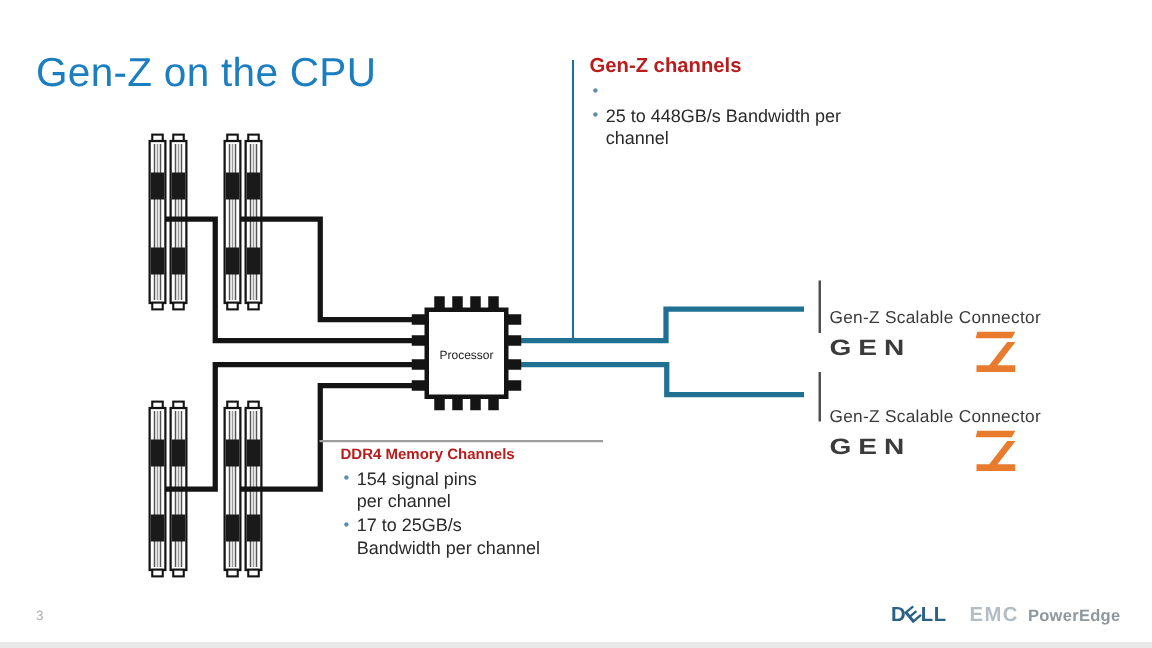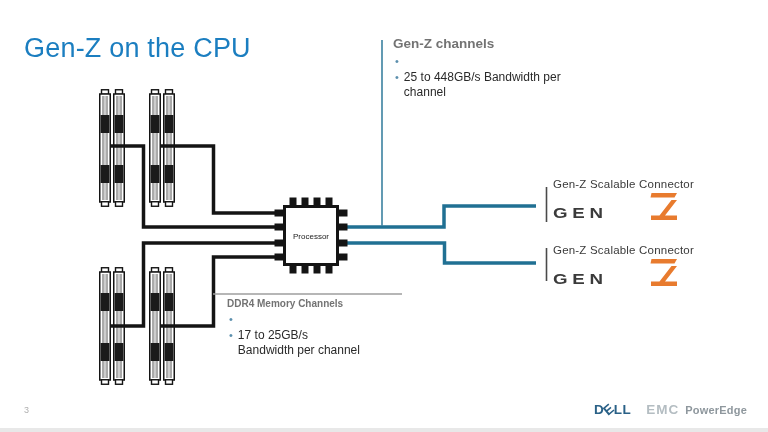--- a/index.html
+++ b/index.html
@@ -14,29 +14,29 @@
   .diagram-svg{position:absolute;left:0;top:0;}
   .wire-black{stroke:#141414;stroke-width:3.5;fill:none;stroke-linejoin:miter;}
   .wire-teal{stroke:var(--wire-teal,#207093);stroke-width:3.5;fill:none;stroke-linejoin:miter;}
   .leader-teal{stroke:var(--wire-teal,#207093);stroke-width:1.4;}
   .sep-gray{stroke:#9e9e9e;stroke-width:1.5;}
   .bar-gray{stroke:#4a4a4a;stroke-width:1.6;}
   .chip-body{fill:#ffffff;stroke:#141414;stroke-width:3;}
   .chip-pin{fill:#141414;}
   .chip-label{font-family:"Liberation Sans",sans-serif;font-size:8px;fill:#222;}
   .text-block{position:absolute;color:#141414;}
-  .block-heading{font-size:13.5px;font-weight:bold;color:#737373;margin:0 0 3px 0;}
+  .block-heading{font-size:13.5px;font-weight:bold;color:#b91c1c;margin:0 0 3px 0;}
   .block-heading.big{font-size:10px;}
   .bullets{list-style:none;margin:0;padding:0;}
   .bullets li{display:flex;font-size:12px;color:#2a2a2a;line-height:1.25;margin:0 0 1px 0;}
   .bullets .dot{color:#5b8fad;margin:0 5px 0 2px;font-size:11px;line-height:1.4;}
   .bullets .btext{white-space:pre-line;}
-  .connector-block{position:absolute;}
+  .connector-block{position:absolute;margin-top:28px;}
   .connector-label{font-size:11.5px;color:#3a3a3a;letter-spacing:0.2px;}
-  .logo-row{display:flex;align-items:flex-end;margin-top:3px;gap:44px;}
+  .logo-row{display:flex;align-items:flex-start;margin-top:3px;gap:44px;}
   .logo-gen{
     display:inline-block;font-size:18px;font-weight:bold;letter-spacing:4.5px;
     color:#3b3b3b;transform:scale(1.04,0.82);transform-origin:left bottom;line-height:1;
   }
   .zglyph{margin-left:0px;display:block;}
   .footer-page{position:absolute;left:24px;bottom:13px;font-size:9px;color:#b0b0b0;}
   .footer-brand{position:absolute;right:21px;bottom:11px;display:flex;align-items:baseline;}
   .brand-dell{font-weight:bold;font-size:13.5px;color:#2a6187;letter-spacing:0.5px;}
   .brand-dell .tilt{display:inline-block;transform:rotate(-40deg);}
   .brand-emc{font-weight:bold;font-size:13.5px;color:#b4bdc2;letter-spacing:1px;margin-left:15px;}
@@ -129,20 +129,22 @@
 channel</span>
       </li>
     </ul>
   </div>
 
   <div class="text-block" style="left:227px;top:298px;width:190px;">
     <div class="block-heading big">DDR4 Memory Channels</div>
     <ul class="bullets">
       <li>
         <span class="dot">•</span>
+        <span class="btext">154 signal pins
+per channel</span>
       </li>
       <li>
         <span class="dot">•</span>
         <span class="btext">17 to 25GB/s
 Bandwidth per channel</span>
       </li>
     </ul>
   </div>
 
   <div class="connector-block" style="left:553px;top:178px;">

